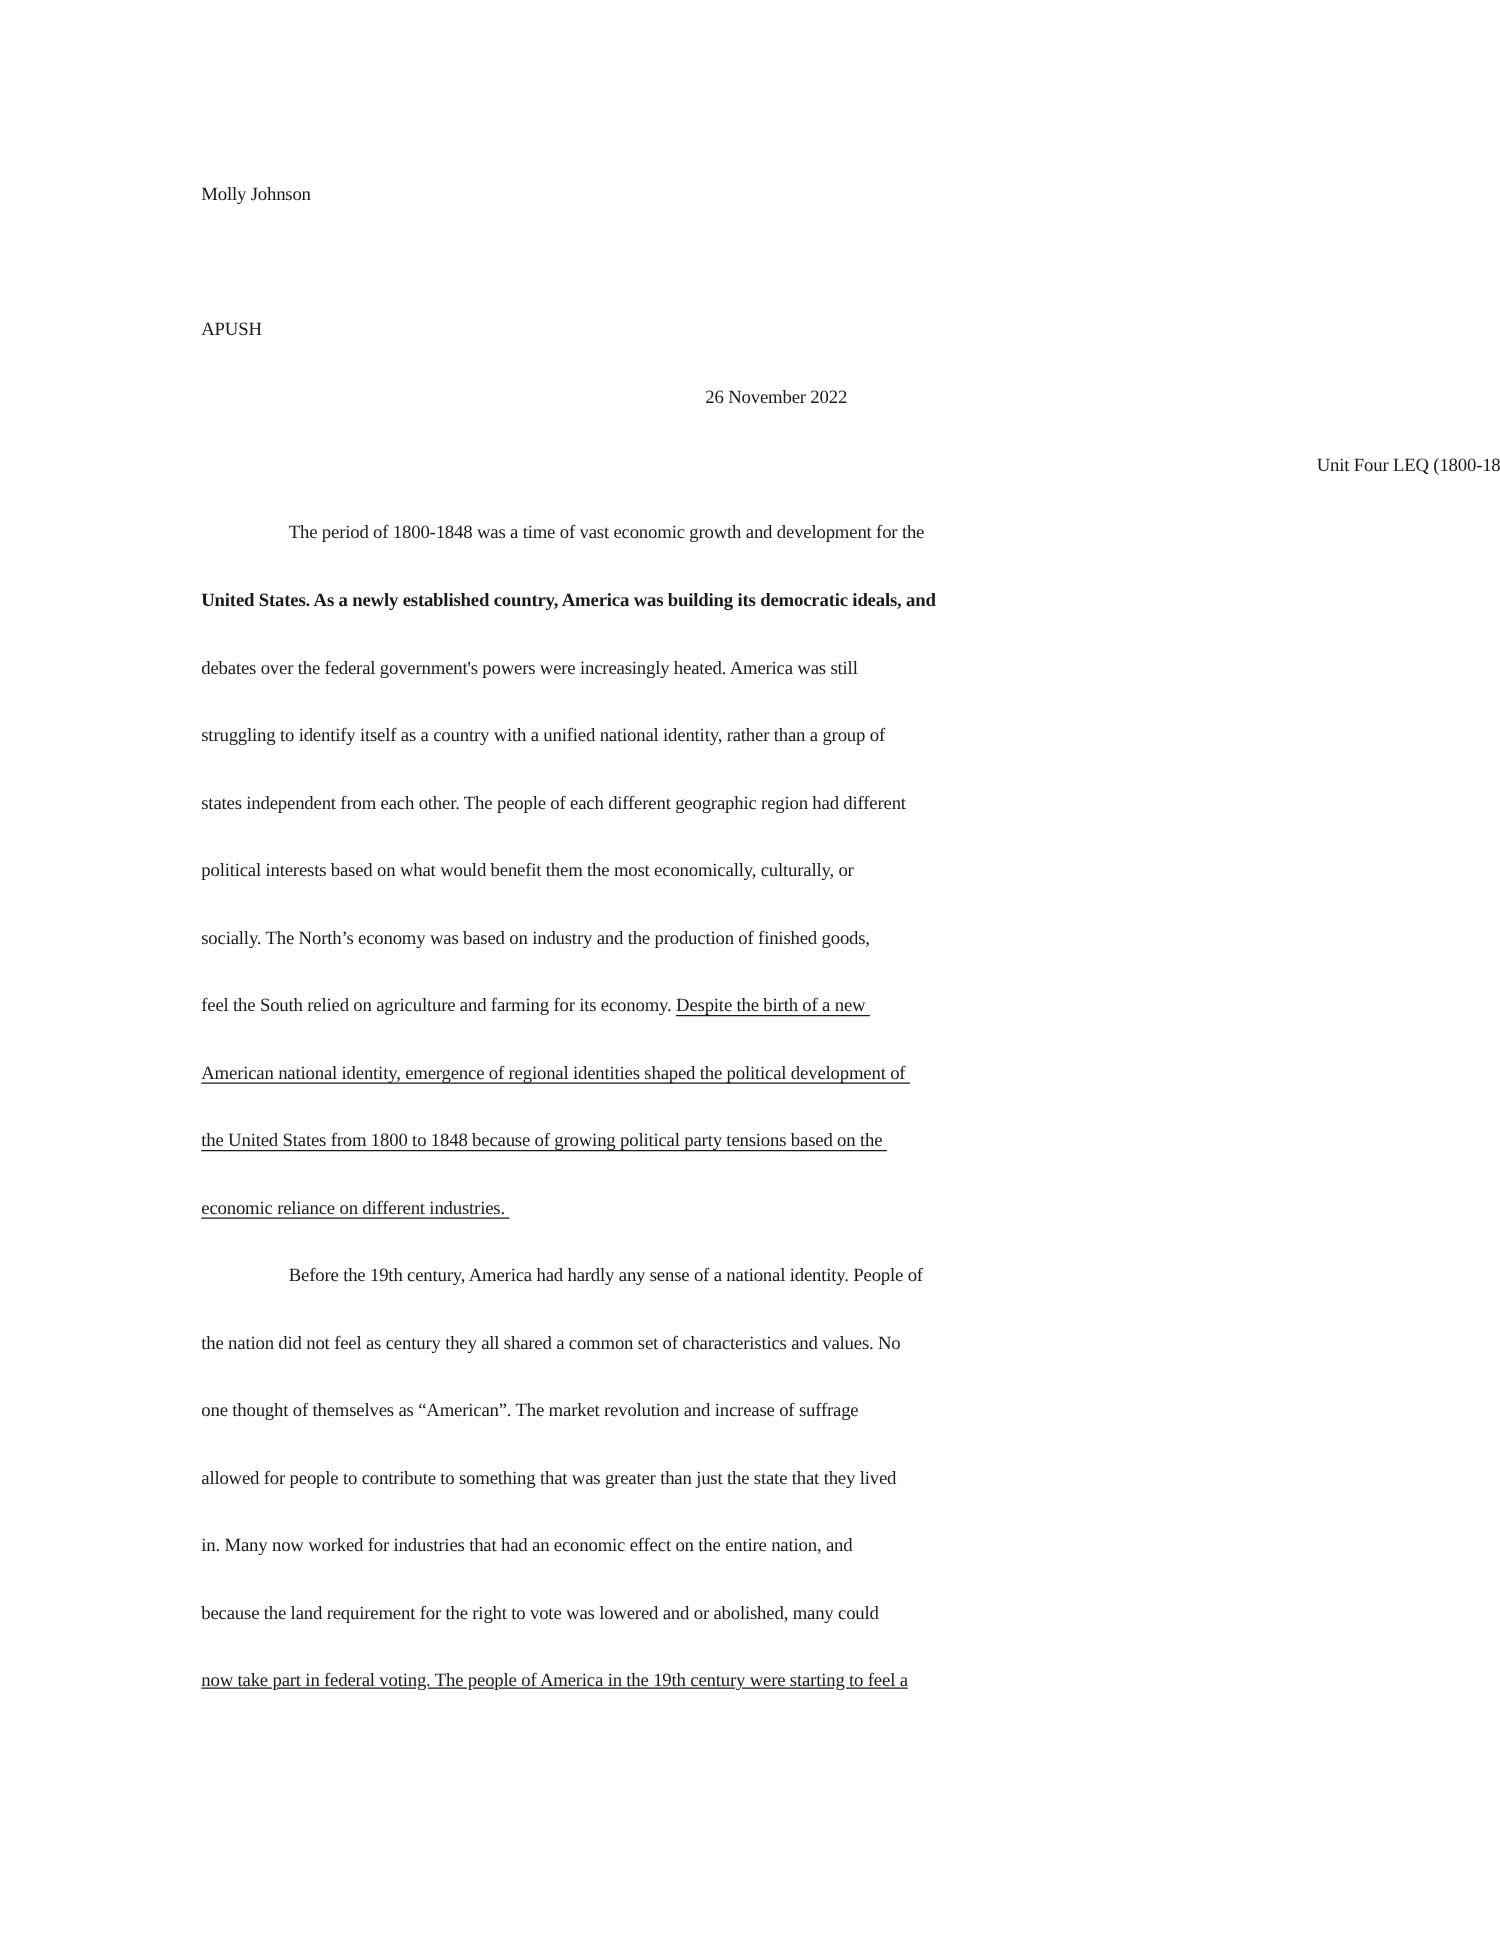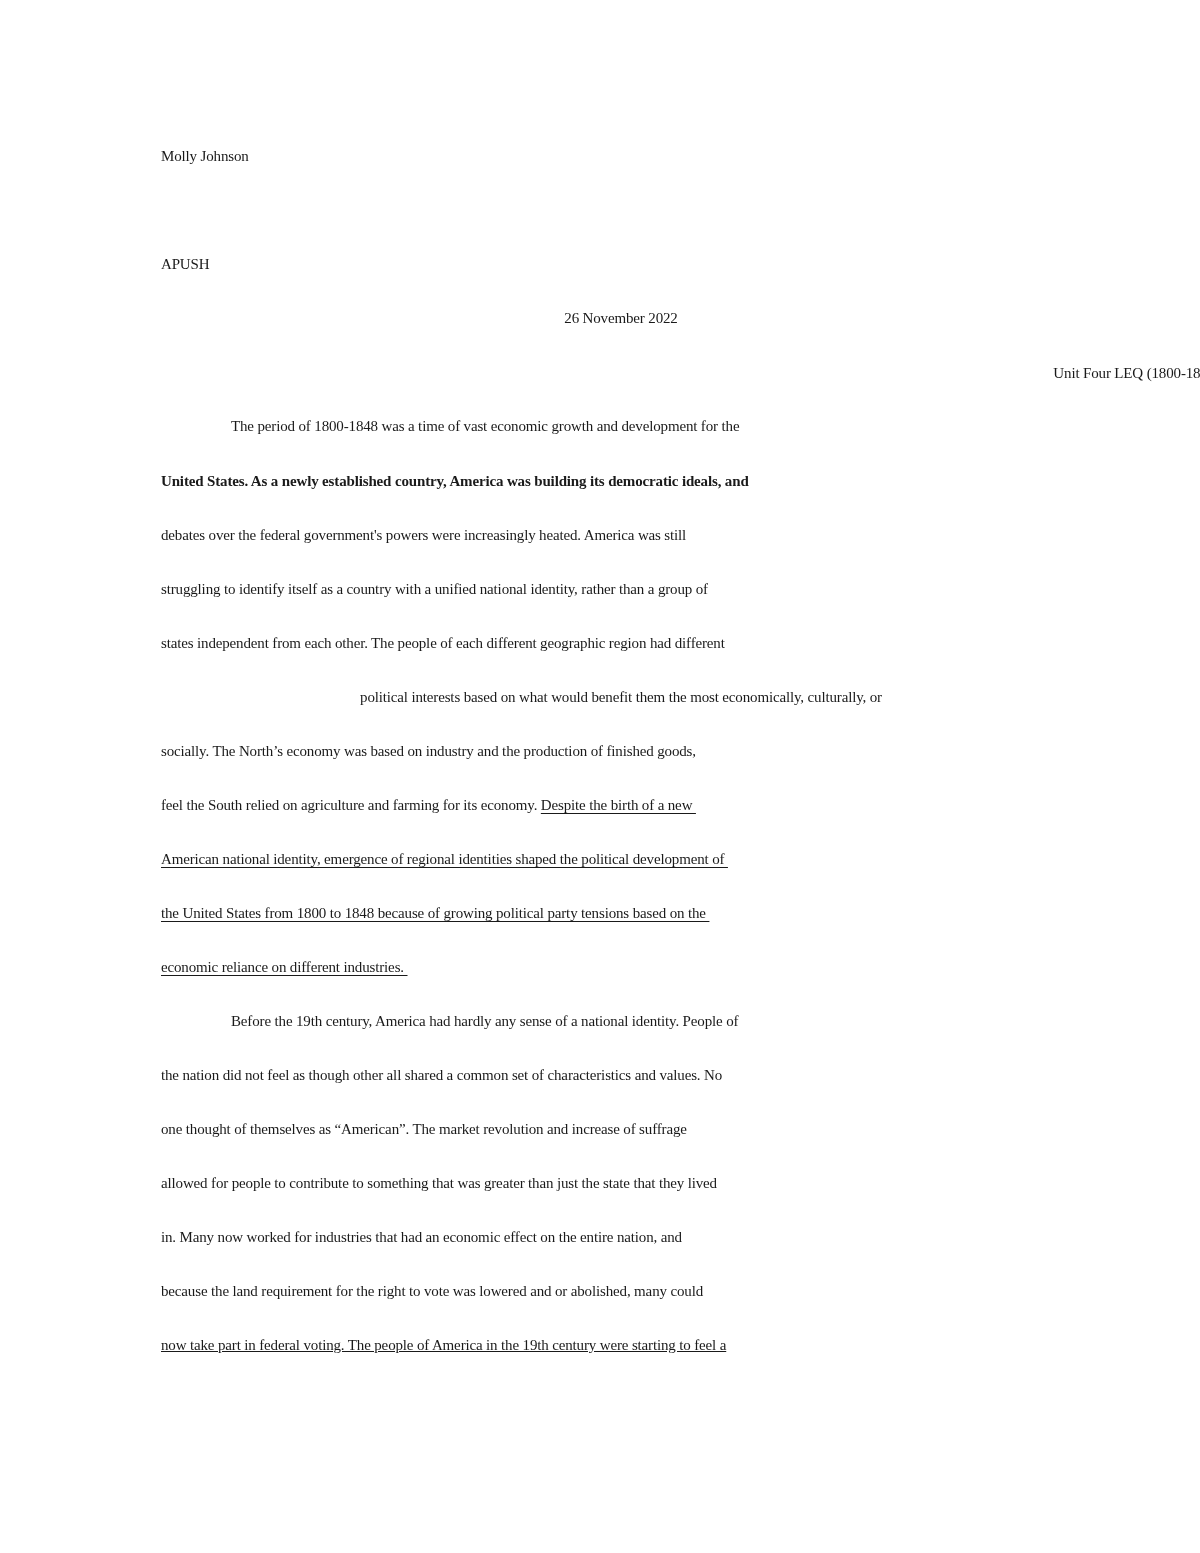--- a/index.html
+++ b/index.html
@@ -47,31 +47,31 @@
   <div class="line" style="top:305px;text-align:center;">26 November 2022</div>
 
   <div class="line center" style="top:360px;">Unit Four LEQ (1800-1848)</div>
 
   <div>
     <div class="line indent" style="top:413px;">The period of 1800-1848 was a time of vast economic growth and development for the</div>
     <div class="line" style="top:468px;font-weight:bold;">United States. As a newly established country, America was building its democratic ideals, and</div>
     <div class="line" style="top:522px;">debates over the federal government's powers were increasingly heated.  America was still</div>
     <div class="line" style="top:576px;">struggling to identify itself as a country with a unified national identity, rather than a group of</div>
     <div class="line" style="top:630px;">states independent from each other. The people of each different geographic region had different</div>
-    <div class="line" style="top:684px;text-align:center;">political interests based on what would benefit them the most economically, culturally, or</div>
+    <div class="line" style="top:684px;">political interests based on what would benefit them the most economically, culturally, or</div>
     <div class="line" style="top:738px;">socially. The North’s economy was based on industry and the production of finished goods,</div>
     <div class="line" style="top:792px;"><span style="white-space:pre;">feel the South relied on agriculture and farming for its economy. </span><span class="ul">Despite the birth of a new </span></div>
     <div class="line" style="top:846px;"><span class="ul">American national identity, emergence of regional identities shaped the political development of </span></div>
     <div class="line" style="top:900px;"><span class="ul">the United States from 1800 to 1848 because of growing political party tensions based on the </span></div>
     <div class="line" style="top:954px;"><span class="ul">economic reliance on different industries. </span></div>
   </div>
 
   <div>
     <div class="line indent" style="top:1008px;">Before the 19th century, America had hardly any sense of a national identity. People of</div>
-    <div class="line" style="top:1062px;">the nation did not feel as though other all shared a common set of characteristics and values. No</div>
+    <div class="line" style="top:1062px;">the nation did not feel as century they all shared a common set of characteristics and values. No</div>
     <div class="line" style="top:1116px;">one thought of themselves as “American”. The market revolution and increase of suffrage</div>
     <div class="line" style="top:1170px;">allowed for people to contribute to something that was greater than just the state that they lived</div>
     <div class="line" style="top:1224px;">in. Many now worked for industries that had an economic effect on the entire nation, and</div>
     <div class="line" style="top:1278px;">because the land requirement for the right to vote was lowered and or abolished, many could</div>
     <div class="line" style="top:1332px;text-decoration:underline;">now take part in federal voting. The people of America in the 19th century were starting to feel a</div>
   </div>
 
 </div>
 
 </body></html>

